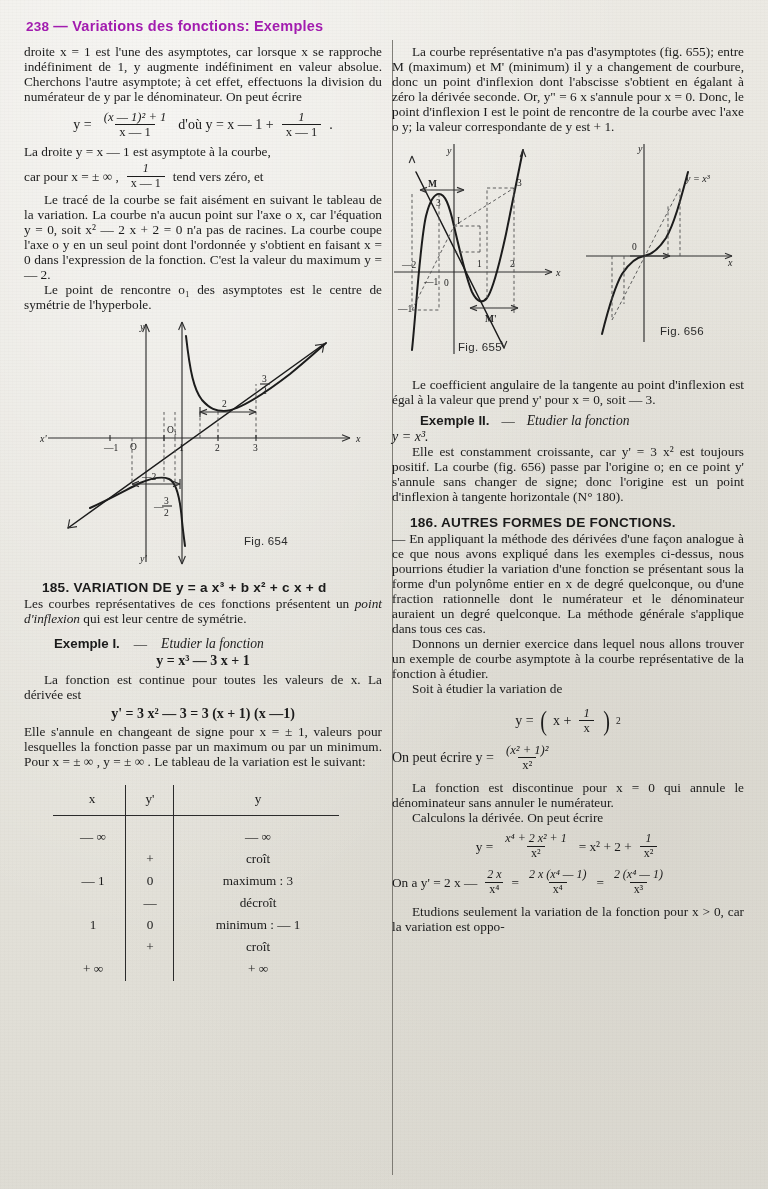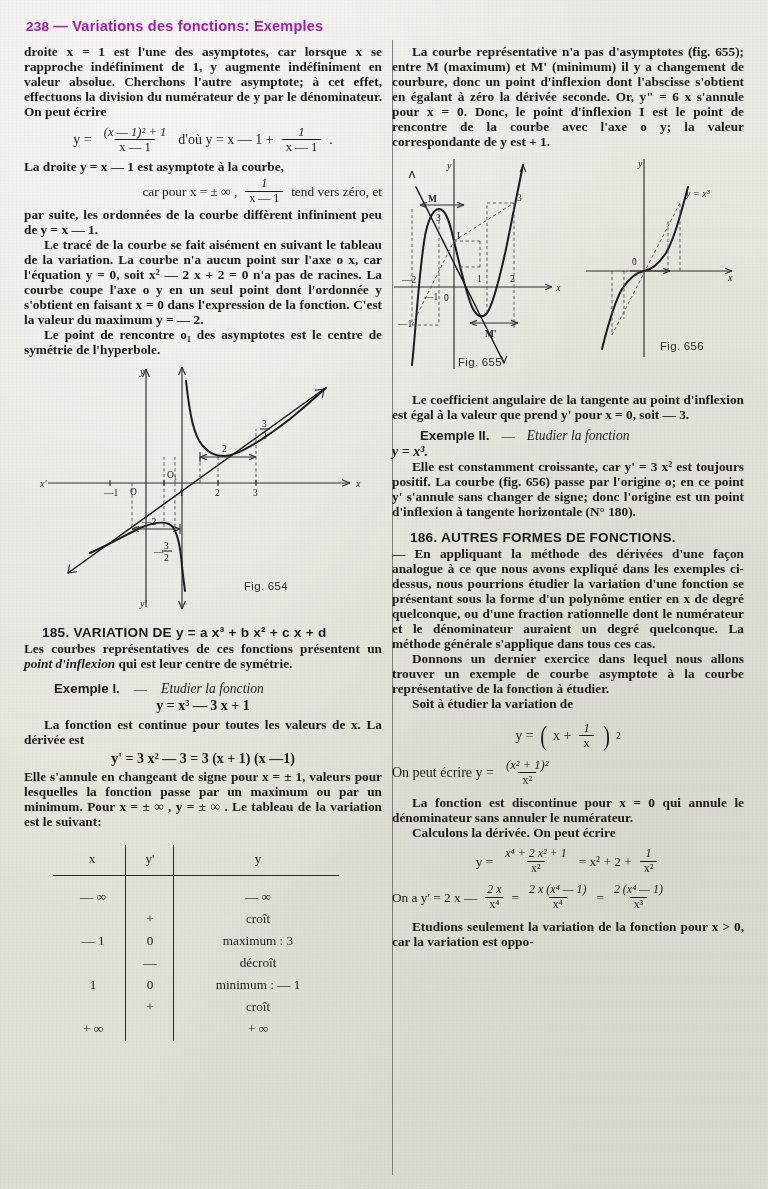--- a/index.html
+++ b/index.html
@@ -44,21 +44,21 @@
   .colrule{
     position:absolute;left:392px;top:40px;width:1px;height:1135px;
     background:#6d6b64;opacity:.85;
   }
 
   
   .col{position:absolute;top:44px;font-size:13.3px;line-height:15.0px;}
   .colL{left:24px;width:358px;}
   .colR{left:392px;width:352px;}
 
-  p{margin:0;text-align:justify;text-justify:inter-word;font-weight:bold;}
+  p{margin:0;text-align:justify;text-justify:inter-word;}
   p.ind{text-indent:20px;}
   .it{font-style:italic;}
   .bd{font-weight:bold;}
   .sans{font-family:"Liberation Sans", sans-serif;}
   sup{font-size:.68em;vertical-align:super;line-height:0;}
 
   
   .eq{display:flex;justify-content:center;align-items:center;
       margin:6px 0 5px 0;font-size:14px;gap:5px;white-space:nowrap;}
   .eq.small{font-size:13.3px;}
@@ -124,30 +124,29 @@
       <span>d'où  y = x — 1 +</span>
       <span class="frac">
         <span class="num">1</span>
         <span class="den">x — 1</span>
       </span>
       <span>.</span>
     </div>
 
     <p>La droite y = x — 1 est asymptote à la courbe,</p>
 
-    <div class="eq small" style="justify-content:flex-end;margin:3px 0 2px 0;">
+    <div class="eq small" style="justify-content:flex-start;margin:3px 0 2px 0;">
       <span>car pour  x =  ± ∞ ,</span>
       <span class="frac">
         <span class="num">1</span>
         <span class="den">x — 1</span>
       </span>
       <span>tend vers zéro, et</span>
     </div>
 
-    <p>par suite, les ordonnées de la courbe diffèrent infiniment peu de y = x — 1.</p>
     <p class="ind">Le tracé de la courbe se fait aisément en suivant le tableau de la variation. La courbe n'a aucun point sur l'axe o x, car l'équation y = 0, soit x² — 2 x + 2 = 0 n'a pas de racines. La courbe coupe l'axe o y en un seul point dont l'ordonnée y s'obtient en faisant x = 0 dans l'expression de la fonction. C'est la valeur du maximum y = — 2.</p>
     <p class="ind">Le point de rencontre o₁ des asymptotes est le centre de symétrie de l'hyperbole.</p>
 
     <div style="position:relative;height:254px;margin-top:4px;">
       <svg width="356" height="250" viewBox="0 0 356 250">
 
         <line class="ax" x1="24" y1="122" x2="326" y2="122"></line>
         <line class="ax" x1="122" y1="8" x2="122" y2="246"></line>
 
         <line class="ax" x1="158" y1="6" x2="158" y2="248"></line>

